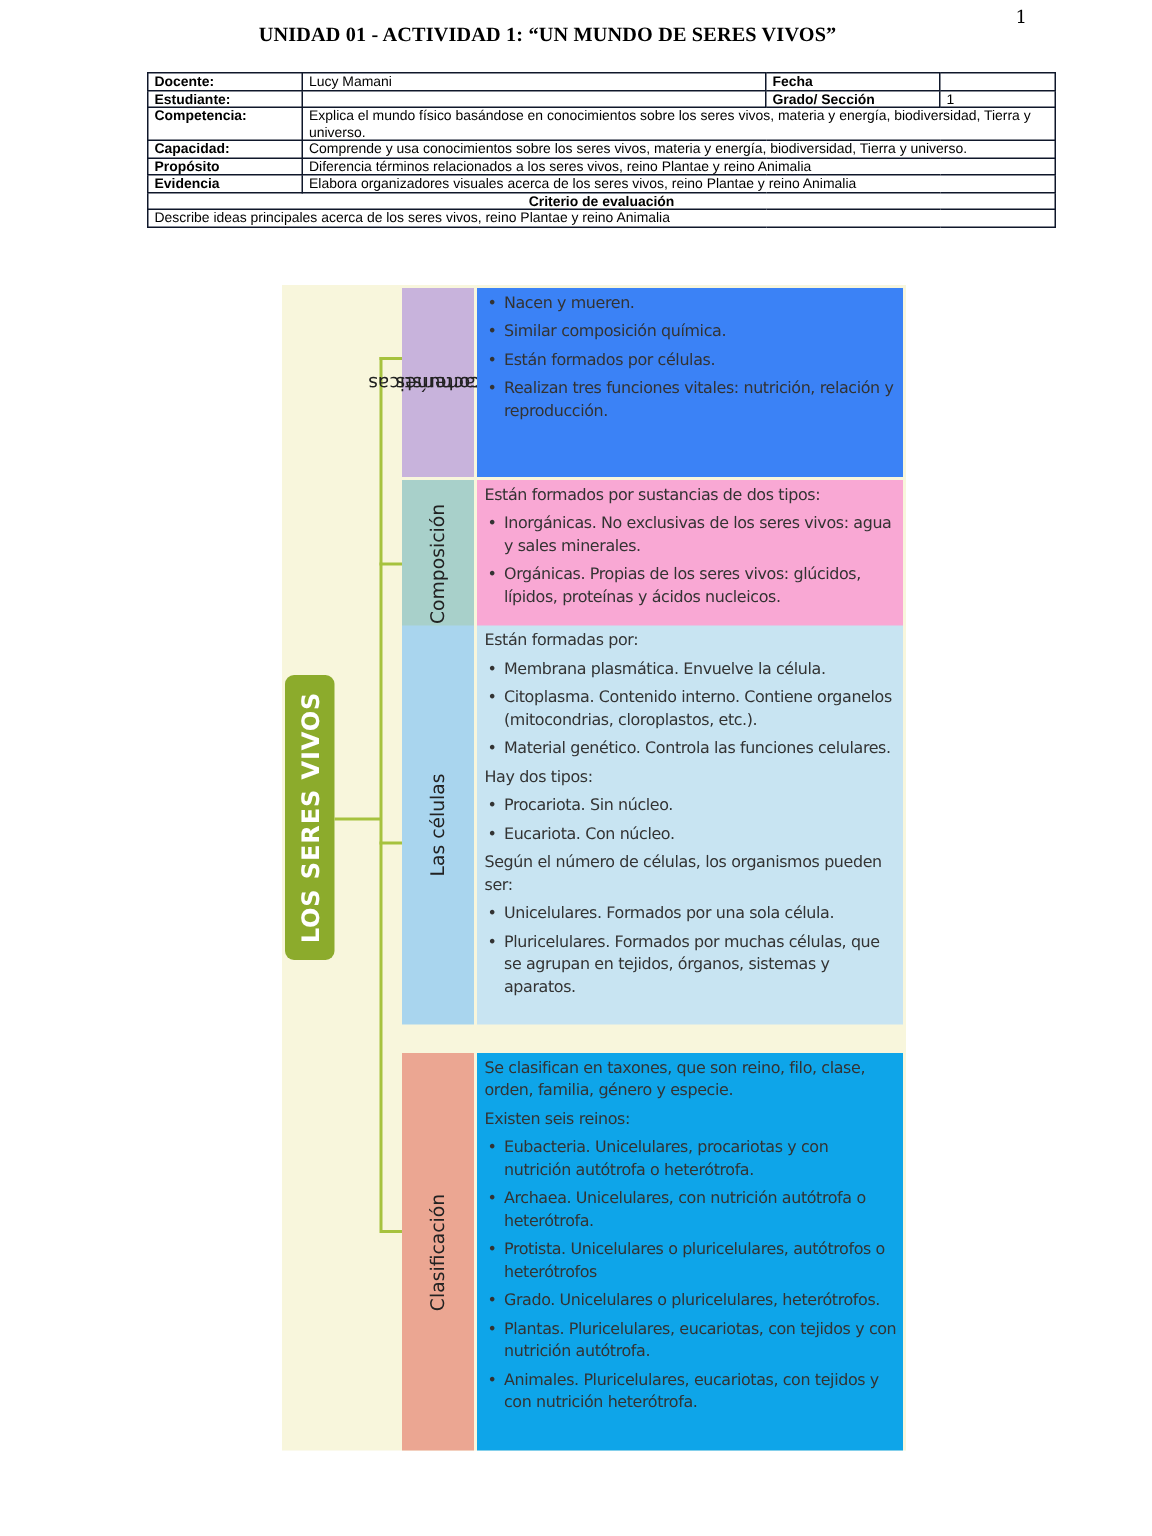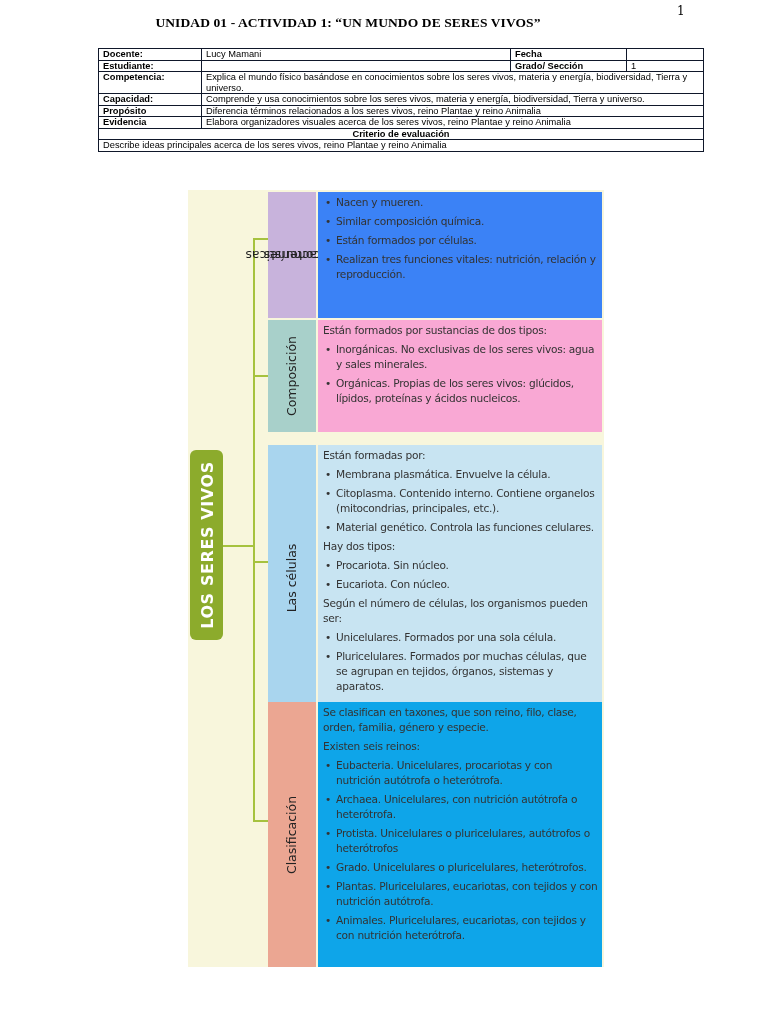--- a/index.html
+++ b/index.html
@@ -1,18 +1,18 @@
 <!DOCTYPE html>
 <html><head>
   <meta charset="utf-8">
   <style>
     html, body { margin:0; padding:0; background:#ffffff; }
     body { width:768px; height:1024px; position:relative; overflow:hidden; font-family:"Liberation Sans", sans-serif; color:#000; }
     .page-num { position:absolute; top:4px; left:677px; font-family:"DejaVu Serif", serif; font-size:12px; }
-    .page-title { position:absolute; top:15px; left:0; width:696px; text-align:center; font-family:"Liberation Serif", serif; font-weight:bold; font-size:13.5px; letter-spacing:0.1px; }
+    .page-title { position:absolute; top:15px; left:0; width:696px; text-align:center; font-family:"Liberation Serif", serif; font-weight:bold; font-size:13.5px; letter-spacing:0.1px;padding-left:17px; }
 
     
     table.info { position:absolute; top:48px; left:98px; width:605px; border-collapse:collapse; font-size:9.3px; line-height:10.5px; table-layout:fixed; }
     table.info td { border:1px solid #0f172a; padding:0 4px; vertical-align:top; height:10px; }
     table.info td.lbl { font-weight:bold; width:95px; }
     table.info td.center { text-align:center; font-weight:bold; }
 
     
     .diagram { position:absolute; left:188px; top:190px; width:416px; height:777px; background:#f8f6dc; }
     .main-label { position:absolute; left:2px; top:260px; width:33px; height:190px; background:#8cab2c; border-radius:6px; }
@@ -26,21 +26,21 @@
     .sec-body { position:absolute; left:50px; top:0; right:0; bottom:0; padding:3px 4px 0 5px; font-size:10.6px; line-height:15px; color:#333; font-family:"DejaVu Sans", sans-serif; letter-spacing:-0.25px; }
     .sec-body p { margin:0 0 4px 0; }
     .sec-body ul { margin:0 0 4px 0; padding:0; list-style:none; }
     .sec-body li { position:relative; padding-left:13px; margin-bottom:4px; }
     .sec-body li::before { content:"•"; position:absolute; left:2px; top:0; }
 
     .s1 { top:2px; height:126px; }
     .s1 .sec-label { background:#c8b3dc; } .s1 .sec-body { background:#3b82f6; }
     .s2 { top:130px; height:112px; }
     .s2 .sec-label { background:#a8d0ca; } .s2 .sec-body { background:#f9a8d4; }
-    .s3 { top:255px; height:266px; }
+    .s3 { top:227px; height:266px; }
     .s3 .sec-label { background:#a9d5ee; } .s3 .sec-body { background:#c8e4f2; }
     .s4 { top:512px; height:265px; }
     .s4 .sec-label { background:#eba692; } .s4 .sec-body { background:#0ea5e9; }
   </style>
 </head>
 <body>
 
 <div class="page-num">1</div>
 <div class="page-title">UNIDAD 01 - ACTIVIDAD 1: “UN MUNDO DE SERES VIVOS”</div>
 
@@ -128,21 +128,21 @@
   </div>
 
   <div class="section s3">
     <div class="sec-label">
       <span>Las células</span>
     </div>
     <div class="sec-body">
       <p>Están formadas por:</p>
       <ul>
         <li>Membrana plasmática. Envuelve la célula.</li>
-        <li>Citoplasma. Contenido interno. Contiene organelos (mitocondrias, principales, etc.).</li>
+        <li>Citoplasma. Contenido interno. Contiene organelos (mitocondrias, cloroplastos, etc.).</li>
         <li>Material genético. Controla las funciones celulares.</li>
       </ul>
       <p>Hay dos tipos:</p>
       <ul>
         <li>Procariota. Sin núcleo.</li>
         <li>Eucariota. Con núcleo.</li>
       </ul>
       <p>Según el número de células, los organismos pueden ser:</p>
       <ul>
         <li>Unicelulares. Formados por una sola célula.</li>

